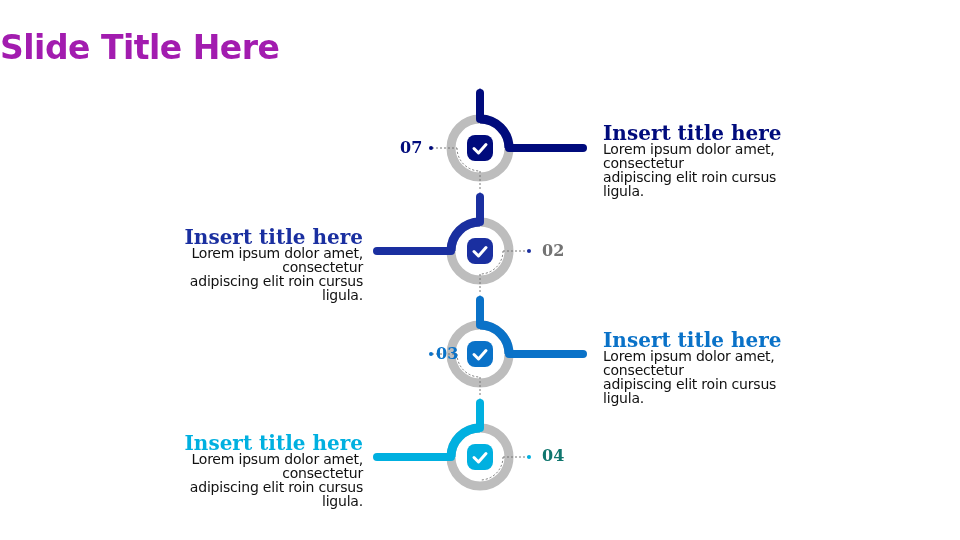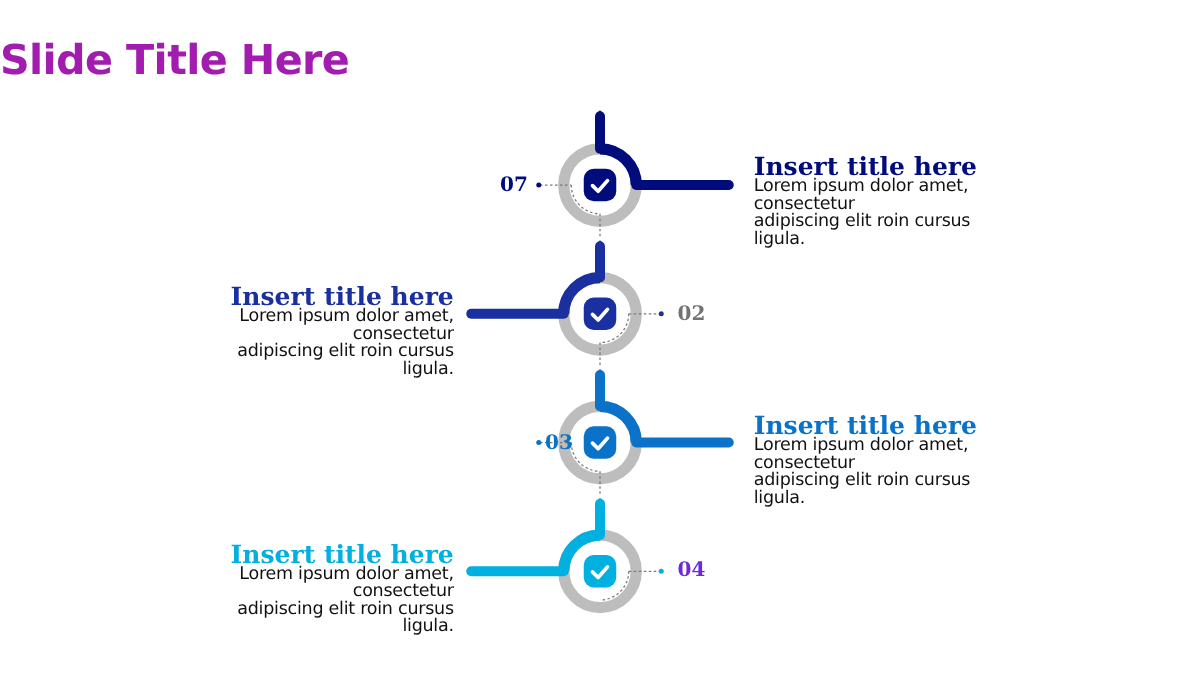--- a/index.html
+++ b/index.html
@@ -72,21 +72,21 @@
     <line x1="503" y1="457" x2="528" y2="457" stroke="#777" stroke-width="1" stroke-dasharray="2,2"></line>
     <circle cx="529" cy="457" r="2" fill="#00b0e0"></circle>
     <rect x="467" y="444" width="26" height="26" rx="8" fill="#00b0e0"></rect>
     <path d="M474 457.5 L478.5 462 L486 453.5" fill="none" stroke="#fff" stroke-width="3" stroke-linecap="round" stroke-linejoin="round"></path>
   </g>
 </svg>
 
 <div class="num" style="left:400px; top:138px; color:#000b7c;">07</div>
 <div class="num" style="left:542px; top:241px; color:#737373;">02</div>
 <div class="num" style="left:400px; top:344px; color:#0a72c8;margin-left:36px;">03</div>
-<div class="num" style="left:542px; top:446px; color:#6d28d9;text-align:right;">04</div>
+<div class="num" style="left:542px; top:446px; color:#0f766e;text-align:right;">04</div>
 
 <div class="textblock right" style="left:603px; top:124px;">
   <div class="tb-title" style="color:#000b7c;">Insert title here</div>
   <div class="tb-body">Lorem ipsum dolor amet, consectetur</div>
   <div class="tb-body">adipiscing  elit roin cursus ligula.</div>
 </div>
 
 <div class="textblock left" style="left:148px; top:228px;">
   <div class="tb-title" style="color:#1a2fa0;">Insert title here</div>
   <div class="tb-body">Lorem ipsum dolor amet, consectetur</div>

